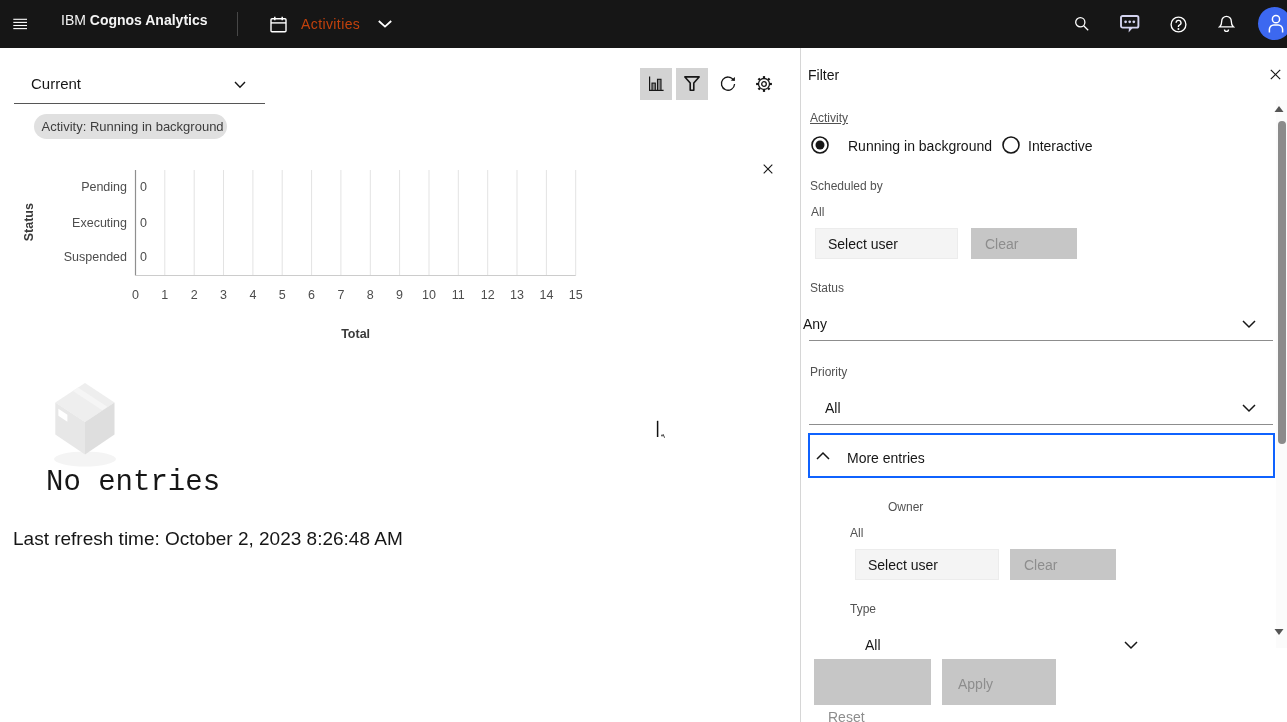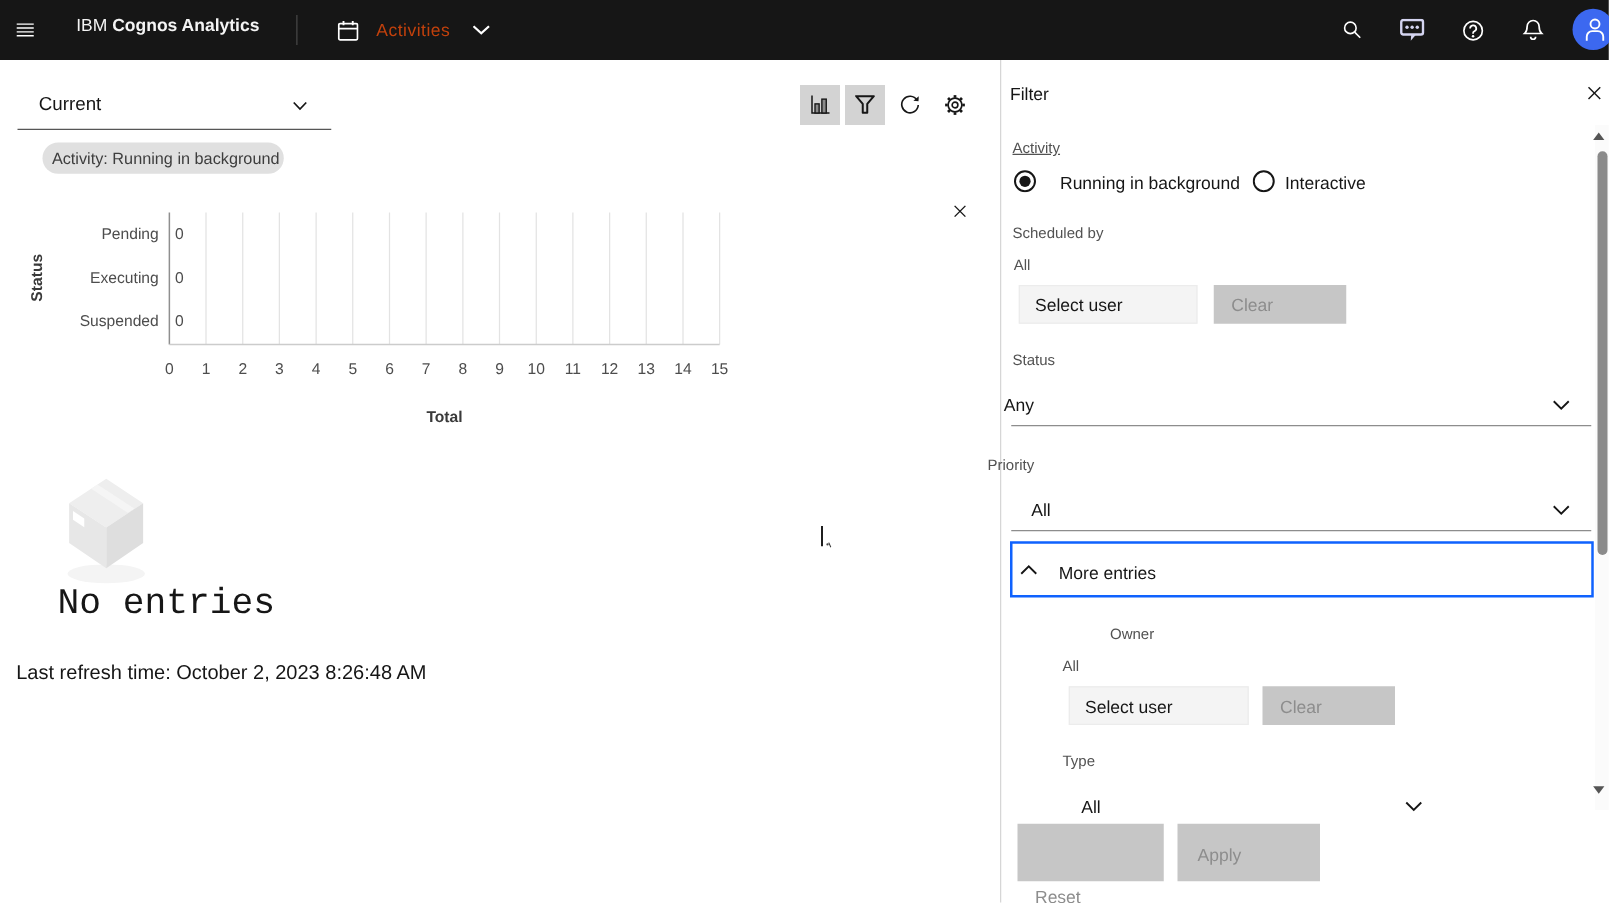--- a/index.html
+++ b/index.html
@@ -152,21 +152,21 @@
 
 <svg class="abs" style="left:40px;top:375px" width="100" height="95" viewBox="0 0 100 95">
   <ellipse cx="45" cy="84" rx="31" ry="7.5" fill="#f4f4f4"></ellipse>
   <polygon points="45,8 74.5,27.5 45,47 15.3,27.5" fill="#eeeeee"></polygon>
   <polygon points="38,12.6 67.7,32 62.5,35.4 33,15.9" fill="#f5f5f5"></polygon>
   <polygon points="15.3,27.5 45,47 45,79.5 15.3,59.4" fill="#e7e7e7"></polygon>
   <polygon points="74.5,27.5 45,47 45,79.5 74.5,59.4" fill="#dedede"></polygon>
   <polygon points="18.4,33.8 27.4,39.7 27.4,46.7 18.4,40.8" fill="#ffffff"></polygon>
 </svg>
 <div class="abs" style="left:46px;top:466px;font-size:29px;line-height:33px;color:#161616;font-family:Liberation Mono, monospace;">No entries</div>
-<div class="abs" style="left:13px;top:529px;font-size:16px;line-height:20px;color:#161616;">Last refresh time: October 2, 2023 8:26:48 AM</div>
+<div class="abs" style="left:13px;top:529px;font-size:19px;line-height:20px;color:#161616;">Last refresh time: October 2, 2023 8:26:48 AM</div>
 
 <svg class="abs" style="left:655px;top:420px" width="14" height="20" viewBox="0 0 14 20">
   <polygon points="2.4,0.6 2.4,17.2 6,13.8 8.2,18.6 10.2,17.7 8.1,13 13,12.6" fill="#ffffff" opacity="0.85"></polygon>
   <line x1="2.6" y1="0.8" x2="2.6" y2="17" stroke="#111" stroke-width="1.5"></line>
   <polygon points="7.6,14.2 9.3,17.9 10,17.6 8.4,13.9" fill="#333"></polygon>
   <circle cx="7" cy="15.5" r="0.9" fill="#444"></circle>
 </svg>
 
 <div class="abs" style="left:800px;top:48px;width:1px;height:674px;background:#d6d6d6;"></div>
 <div class="abs" style="left:808px;top:67px;font-size:14px;line-height:16px;color:#161616;">Filter</div>
@@ -194,21 +194,21 @@
 <div class="abs" style="left:971px;top:228px;width:106px;height:31px;background:#c6c6c6;"></div>
 <div class="abs" style="left:985px;top:236px;font-size:14px;line-height:16px;color:#8d8d8d;">Clear</div>
 
 <div class="lbl" style="left:810px;top:281px;">Status</div>
 <div class="val14" style="left:803px;top:316px;text-align:right;">Any</div>
 <svg class="abs" style="left:1242px;top:320px" width="14" height="9" viewBox="0 0 14 9">
   <polyline points="1,1 7,7 13,1" fill="none" stroke="#161616" stroke-width="1.5"></polyline>
 </svg>
 <div class="abs" style="left:809px;top:340px;width:464px;height:1px;background:#8d8d8d;"></div>
 
-<div class="lbl" style="left:790px;top:365px;">Priority</div>
+<div class="lbl" style="left:810px;top:365px;">Priority</div>
 <div class="val14" style="left:825px;top:400px;">All</div>
 <svg class="abs" style="left:1242px;top:404px" width="14" height="9" viewBox="0 0 14 9">
   <polyline points="1,1 7,7 13,1" fill="none" stroke="#161616" stroke-width="1.5"></polyline>
 </svg>
 <div class="abs" style="left:809px;top:424px;width:464px;height:1px;background:#8d8d8d;"></div>
 
 <div class="abs" style="left:808px;top:433px;width:467px;height:45px;border:2px solid #0f62fe;background:#fff;"></div>
 <svg class="abs" style="left:816px;top:451px" width="14" height="9" viewBox="0 0 14 9">
   <polyline points="1,8 7,2 13,8" fill="none" stroke="#161616" stroke-width="1.5"></polyline>
 </svg>

